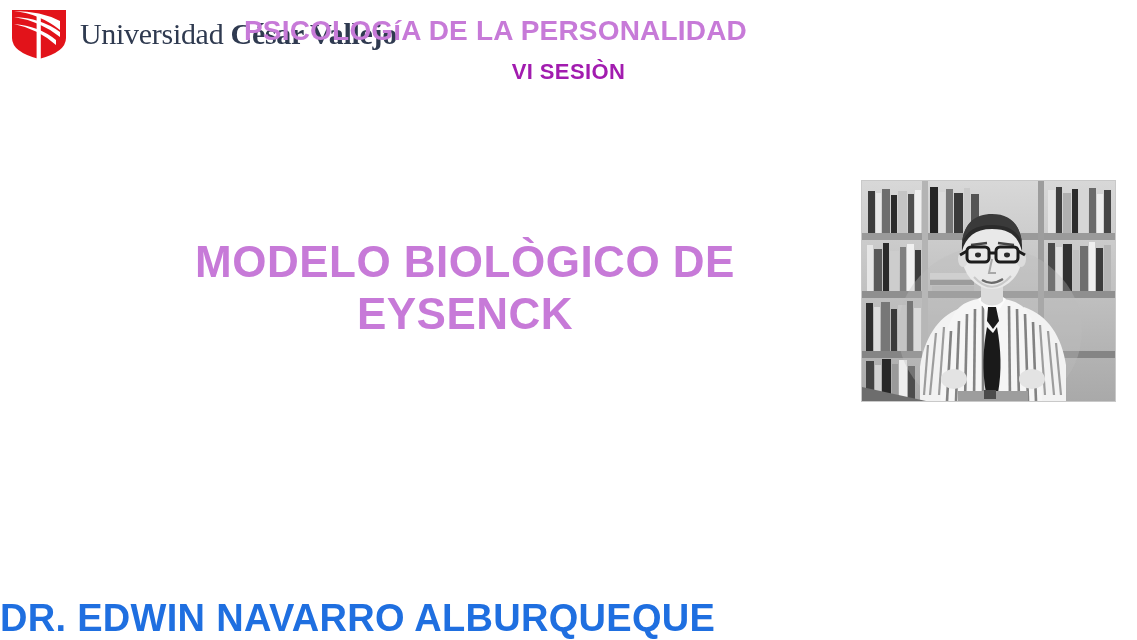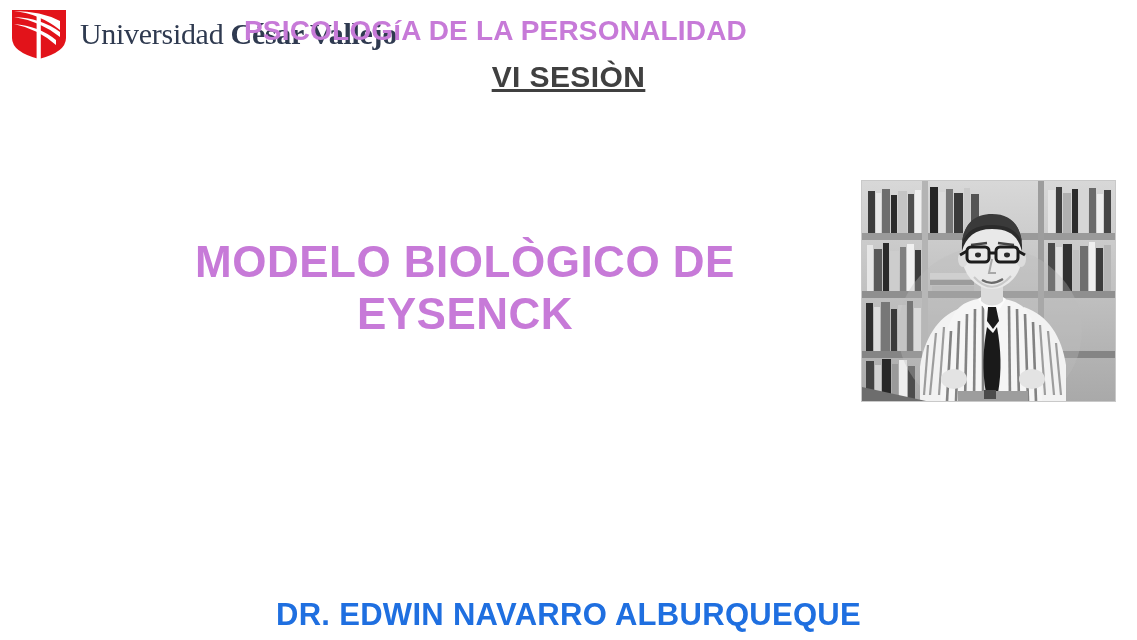--- a/index.html
+++ b/index.html
@@ -97,26 +97,25 @@
     color: #c77ad8;
     letter-spacing: 0.2px;
     line-height: 1.1;
   }
   #header-subtitle {
     position: absolute;
     left: 0;
     top: 60px;
     width: 1137px;
     text-align: center;
-    font-size: 30px;
-    font-weight: 700;
-    color: #404040;
+    font-size: 22px;
+    font-weight: 700;
+    color: #a21caf;
     letter-spacing: 0.4px;
     line-height: 1.1;
-    text-decoration: underline;
   }
 
   
   #main-title {
     position: absolute;
     left: 130px;
     top: 216px;
     width: 670px;
     text-align: center;
     font-size: 44px;
@@ -139,22 +138,22 @@
     overflow: hidden;
   }
   #portrait svg { display: block; width: 100%; height: 100%; }
 
   
   #presenter {
     position: absolute;
     left: 0;
     top: 598px;
     width: 1137px;
-    text-align: center;
-    font-size: 31px;
+    text-align: left;
+    font-size: 38px;
     font-weight: 700;
     color: #1f6fe0;
     letter-spacing: 0.3px;
     line-height: 1.1;
   }
 </style>
 </head>
 <body>
 
 <div id="slide">

